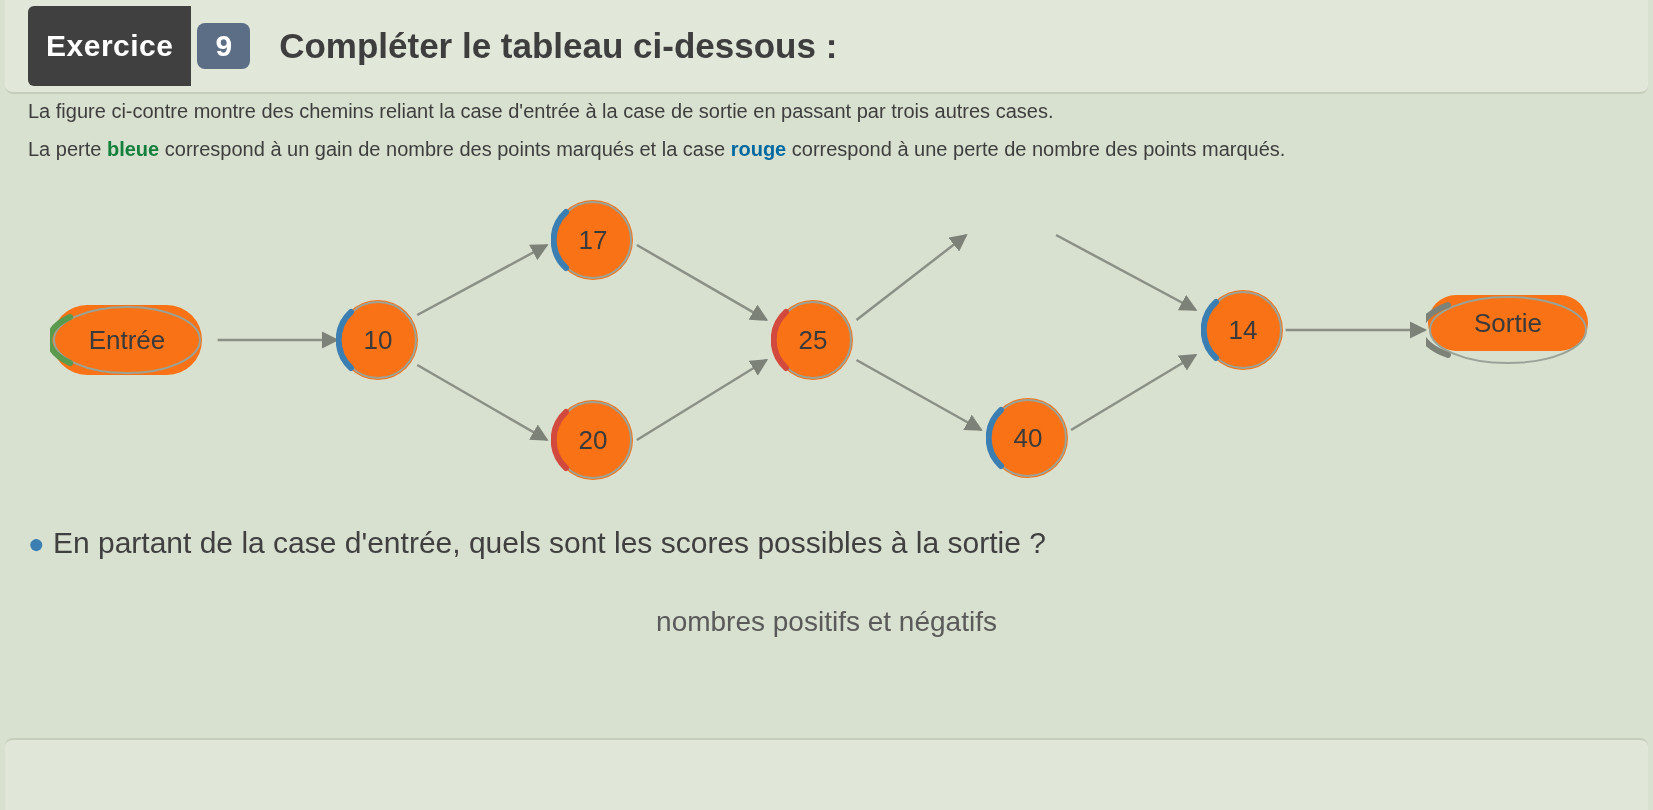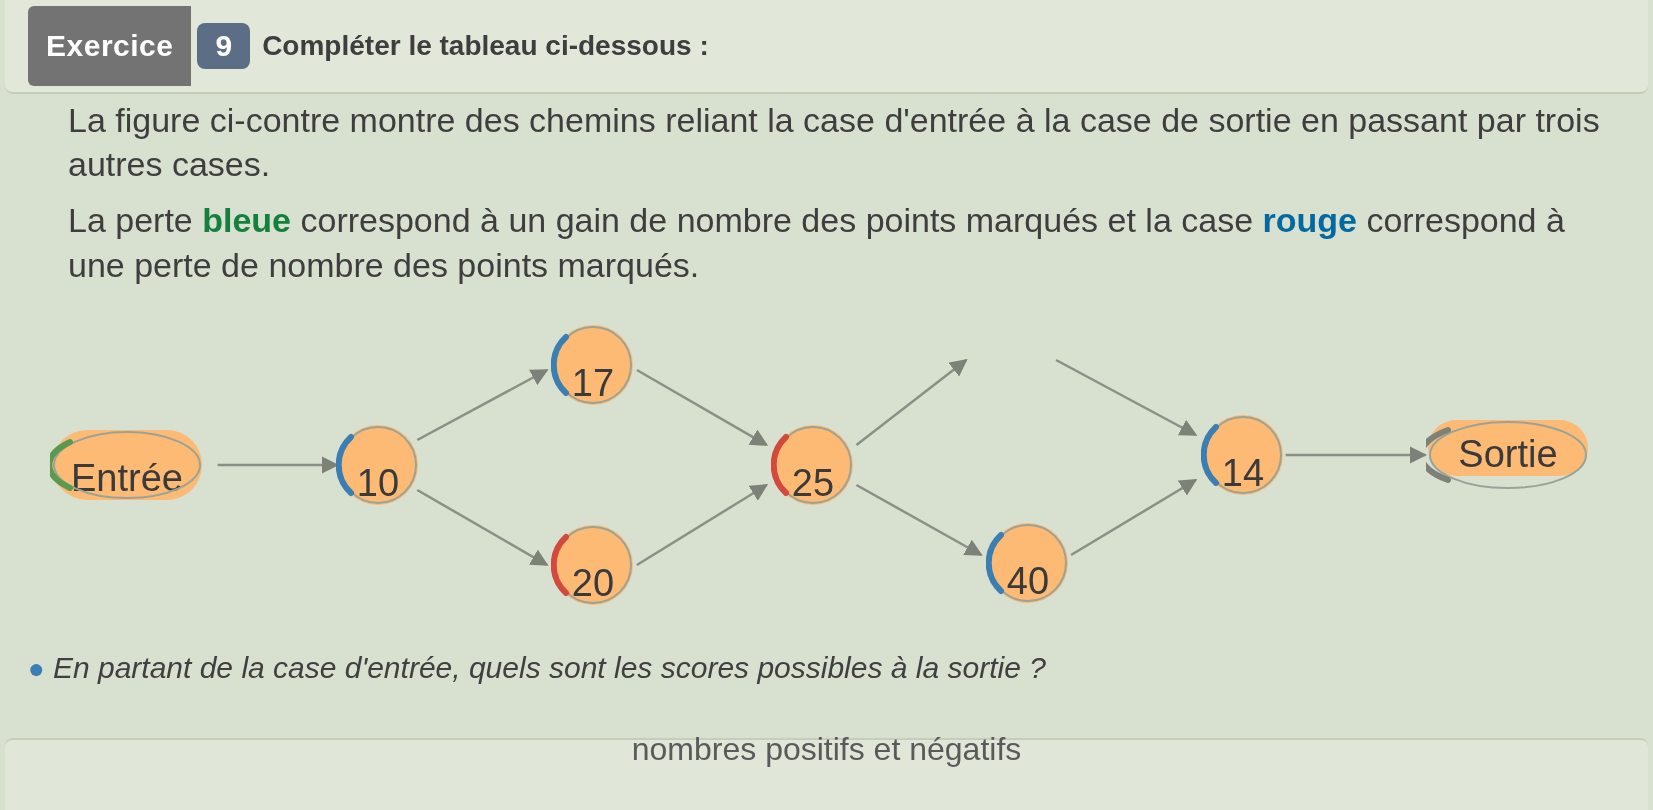--- a/index.html
+++ b/index.html
@@ -47,100 +47,99 @@
   }
   .hdr {
     position: relative;
     display: flex;
     align-items: center;
     gap: 12px;
     padding-top: 6px;
     z-index: 2;
   }
   .badge-exercice {
-    background: #737373;
+    background: #404040;
     color: #fff;
     font-weight: 700;
     font-size: 30px;
     padding: 23px 18px;
     border-radius: 6px 0 0 6px;
     letter-spacing: .5px;
   }
   .badge-num {
     background: #5b6e85;
     color: #fff;
     font-weight: 700;
     font-size: 30px;
     padding: 6px 18px;
     border-radius: 8px;
     margin-left: -6px;
   }
   .title {
-    font-size: 28px;
+    font-size: 35px;
     font-weight: 700;
     color: #3e3e3e;
+    margin-left: 17px;
   }
   .para {
     position: relative;
     z-index: 2;
-    font-size: 34px;
+    font-size: 20px;
     line-height: 1.3;
     margin-top: 12px;
     color:#3e3e3e;
-    margin-left:40px;
   }
   .kw-blue { color: #15803d; font-weight:600; }
   .kw-red  { color: #0369a1; font-weight:600; }
   .diagram {
     position: relative;
     width: 100%;
     height: 330px;
     margin-top: 8px;
   }
   svg.arrows {
     position: absolute;
     left: 0; top: 0;
     width: 100%; height: 100%;
     z-index: 1;
   }
   .node {
     position: absolute;
     display: flex;
-    align-items: flex-end;
+    align-items: center;
     justify-content: center;
-    font-size: 38px;
+    font-size: 26px;
     font-weight: 500;
     color: #3a3a3a;
     border-radius: 999px;
-    background: #fdba74;
+    background: #f97316;
     z-index: 2;
   }
   
   .node .ring {
     position: absolute;
     inset: -2px;
     pointer-events: none;
   }
   .bullet {
     color:#3b7fb2;
     font-size:28px;
     margin-right:8px;
   }
   .question {
     position:relative;
     z-index:2;
     font-size:30px;
-    font-style: italic;
     color:#404040;
     margin-top:26px;
   }
   .footer {
     position:relative;
     z-index:2;
-    font-size:32px;
+    font-size:28px;
     color:#5a5a5a;
     margin-top:46px;
     text-align:center;
   }
 </style>
 </head>
 <body>
 
 <div class="page">
   <div class="band-top"></div>

